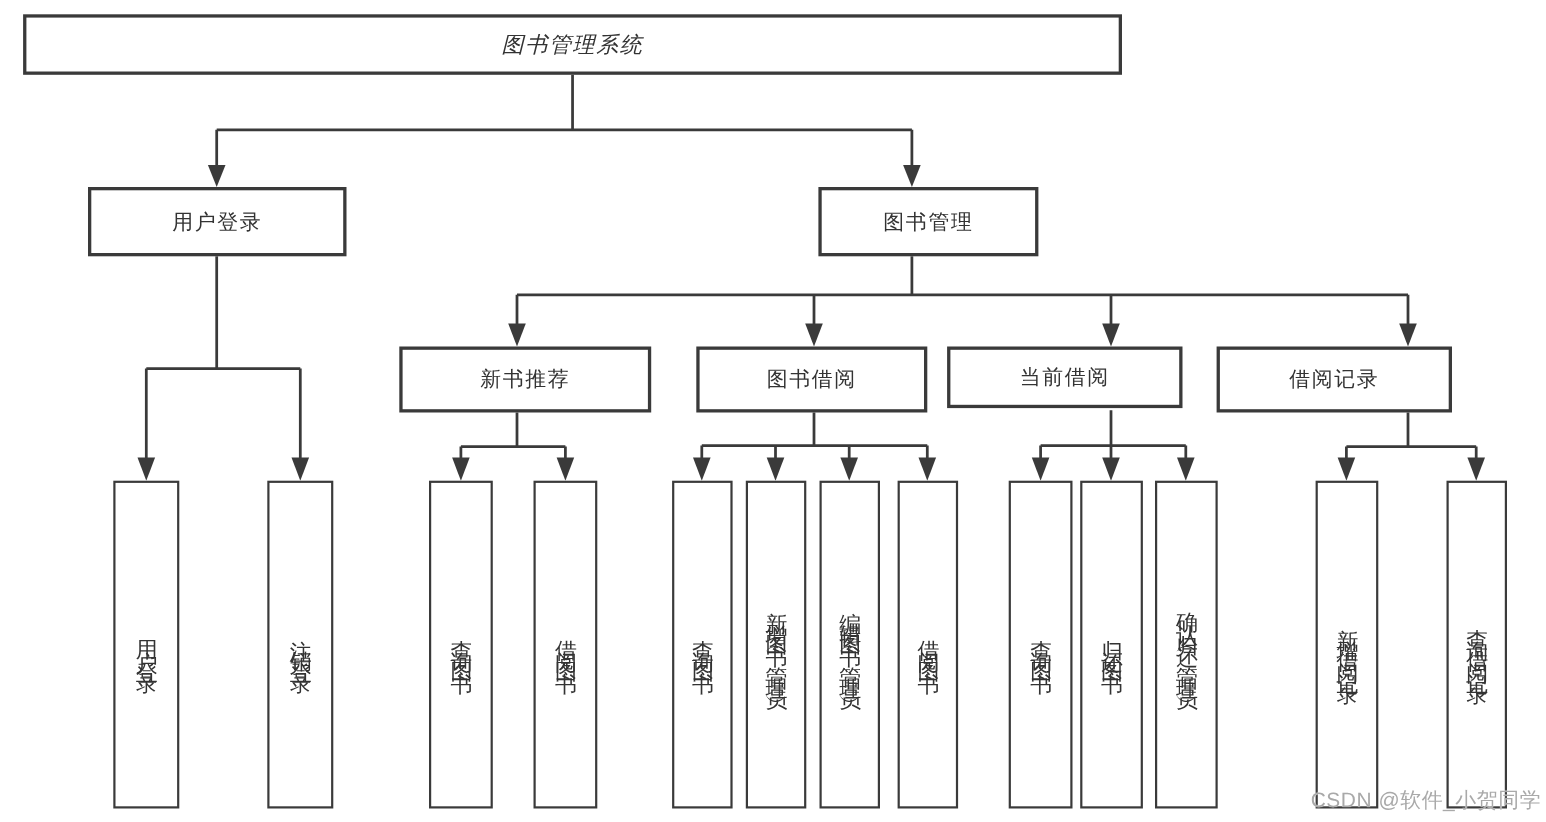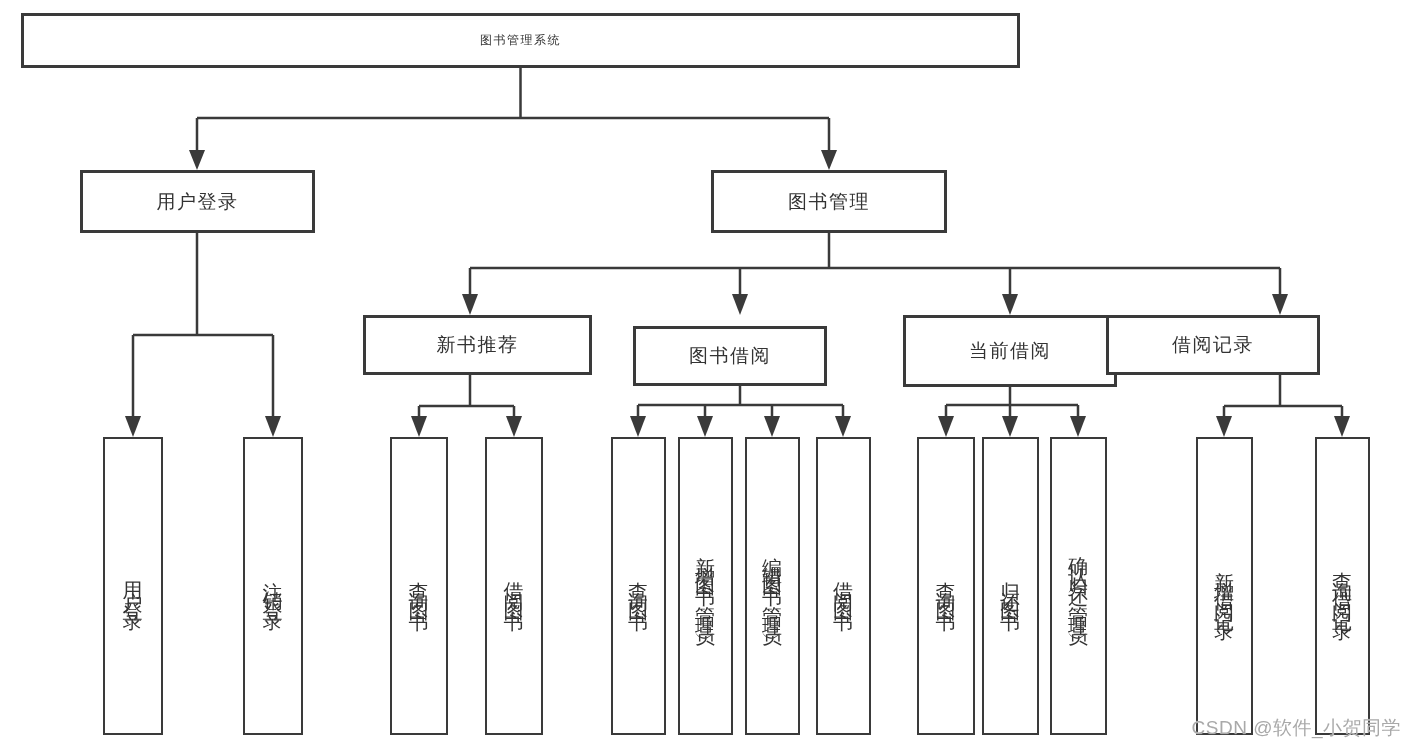--- a/index.html
+++ b/index.html
@@ -23,21 +23,21 @@
     border: 3px solid var(--line, #3a3a3a);
     display: flex;
     align-items: center;
     justify-content: center;
     color: var(--text, #333333);
     font-size: 19px;
     letter-spacing: 1.5px;
     z-index: 2;
   }
   .box .lbl { white-space: nowrap; }
-  .root-box .lbl { font-size: 12px; }
+  .root-box .lbl { font-size: 20px; font-style: italic; }
   .vbox { border-width: 2.5px; }
   .vbox .lbl {
     writing-mode: vertical-rl;
     text-orientation: mixed;
     font-size: 20px;
     line-height: 1;
     letter-spacing: 10px;
     white-space: nowrap;
   }
   .watermark {
@@ -97,31 +97,31 @@
     </g>
   </svg>
 
   <div class="box root-box" style="left:21px;top:13px;width:999px;height:55px">
     <span class="lbl">图书管理系统</span>
   </div>
 
   <div class="box" style="left:80px;top:170px;width:235px;height:63px">
     <span class="lbl">用户登录</span>
   </div>
-  <div class="box" style="left:711px;top:170px;width:236px;height:63px">
+  <div class="box" style="left:744px;top:170px;width:200px;height:63px">
     <span class="lbl">图书管理</span>
   </div>
 
   <div class="box" style="left:363px;top:315px;width:229px;height:60px">
     <span class="lbl">新书推荐</span>
   </div>
-  <div class="box" style="left:633px;top:326px;width:194px;height:60px">
+  <div class="box" style="left:633px;top:315px;width:210px;height:60px">
     <span class="lbl">图书借阅</span>
   </div>
-  <div class="box" style="left:903px;top:315px;width:214px;height:72px">
+  <div class="box" style="left:861px;top:315px;width:214px;height:56px">
     <span class="lbl">当前借阅</span>
   </div>
   <div class="box" style="left:1106px;top:315px;width:214px;height:60px">
     <span class="lbl">借阅记录</span>
   </div>
 
   <div class="box vbox" style="left:103px;top:437px;width:60px;height:298px">
     <span class="lbl">用户登录</span>
   </div>
   <div class="box vbox" style="left:243px;top:437px;width:60px;height:298px">

